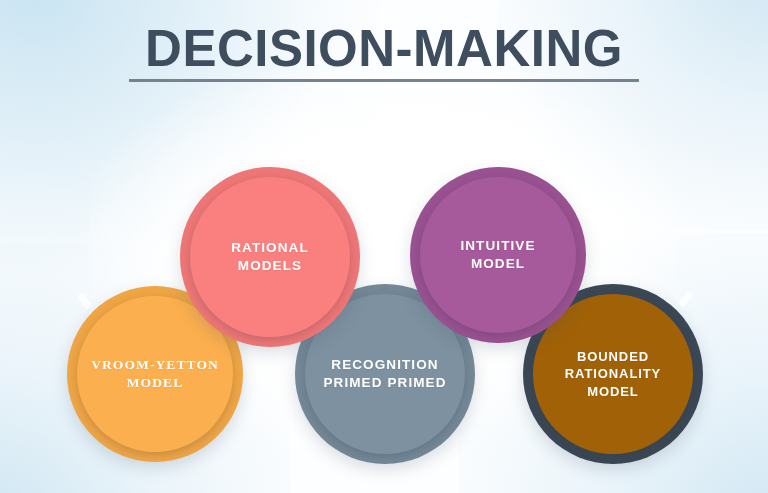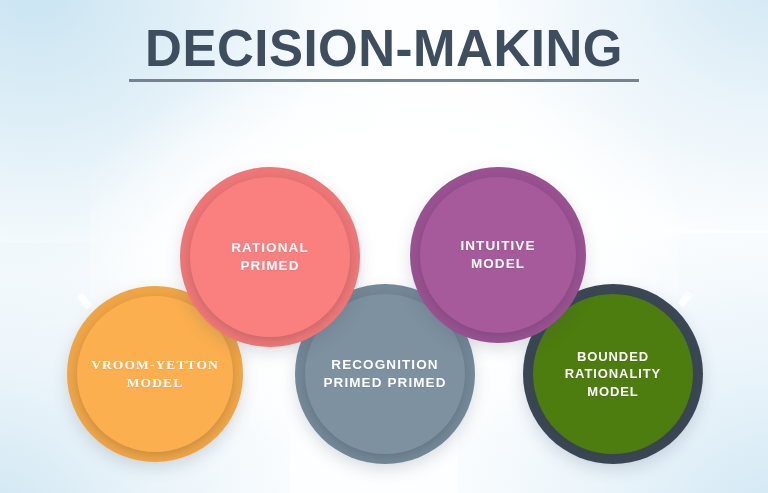--- a/index.html
+++ b/index.html
@@ -130,31 +130,31 @@
         <div class="inner" style="width: 160px; height: 160px; left: 10px; top: 10px; background: rgb(125, 145, 160);">
           <div class="label">RECOGNITION
 PRIMED PRIMED</div>
         </div>
       </div>
       <div class="node" style="left: 523px; top: 284px; width: 180px; height: 180px; z-index: 7;">
         <div class="ring" style="width: 180px; height: 180px; background: rgb(59, 71, 84);">
           <div class="ring-notch" style="width: 7px; height: 16px; left: 14.5px; top: 7.2px; background: rgb(253, 254, 255); transform: rotate(-38deg); border-radius: 2px;"></div>
           <div class="ring-notch" style="width: 7px; height: 16px; left: 158.5px; top: 7.2px; background: rgb(253, 254, 255); transform: rotate(38deg); border-radius: 2px;"></div>
         </div>
-        <div class="inner" style="width: 160px; height: 160px; left: 10px; top: 10px; background: #4d7c0f;">
+        <div class="inner" style="width: 160px; height: 160px; left: 10px; top: 10px; background: #a16207;">
           <div class="label sm">BOUNDED
 RATIONALITY
 MODEL</div>
         </div>
       </div>
       <div class="node" style="left: 180px; top: 167px; width: 180px; height: 180px; z-index: 8;">
         <div class="ring" style="width: 180px; height: 180px; background: rgb(239, 118, 118);"></div>
         <div class="inner" style="width: 160px; height: 160px; left: 10px; top: 10px; background: rgb(250, 128, 128);">
           <div class="label">RATIONAL
-PRIMED</div>
+MODELS</div>
         </div>
       </div>
       <div class="node" style="left: 410px; top: 167px; width: 176px; height: 176px; z-index: 9;">
         <div class="ring" style="width: 176px; height: 176px; background: rgb(154, 81, 145);"></div>
         <div class="inner" style="width: 156px; height: 156px; left: 10px; top: 10px; background: rgb(166, 90, 155);">
           <div class="label">INTUITIVE
 MODEL</div>
         </div>
       </div>
     </div>

